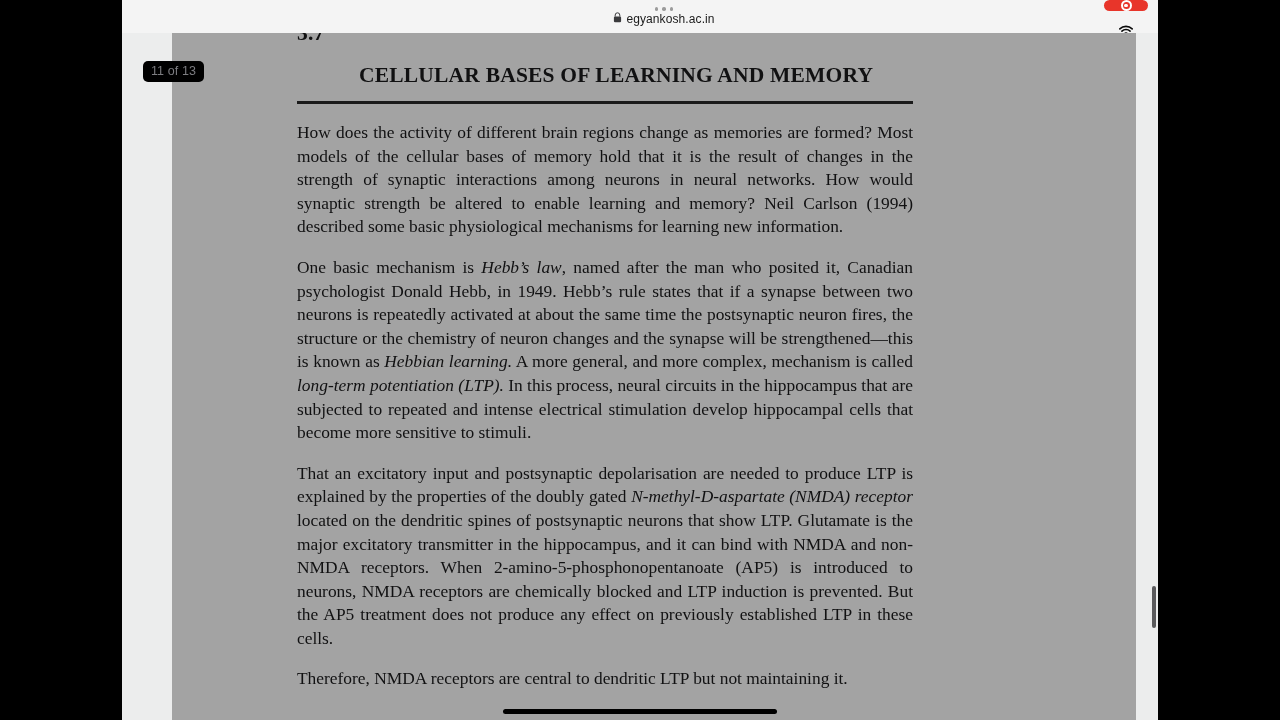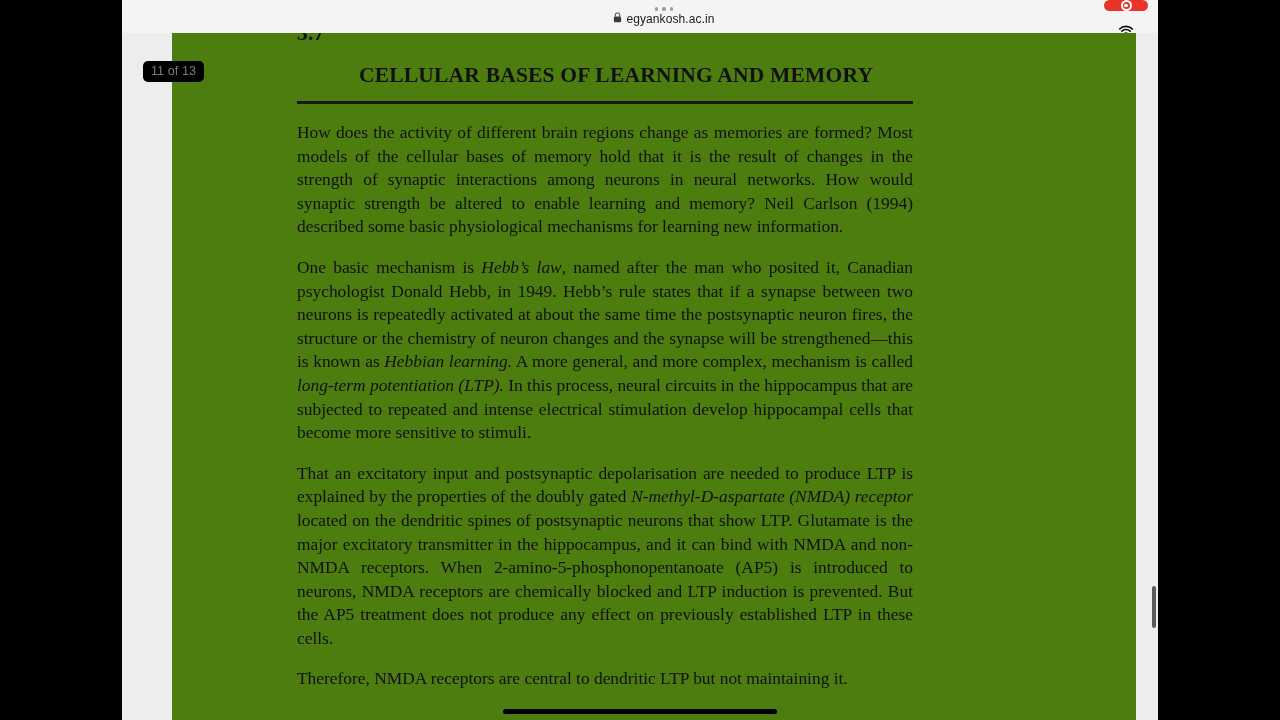--- a/index.html
+++ b/index.html
@@ -77,21 +77,21 @@
   
   #viewer {
     position:absolute; left:0; top:33px;
     width:1036px; height:687px;
     background:#eceded;
     overflow:hidden;
   }
   #page {
     position:absolute; left:50px; top:0;
     width:964px; height:687px;
-    background:#4d7c0f;
+    background:#a3a3a3;
   }
   #page-badge {
     position:absolute; left:21px; top:28px;
     padding:3px 8px 4px 8px;
     background:#000000; border-radius:5px;
     font-size:12.5px; color:#7c7c80;
     font-family:"Liberation Sans", sans-serif;
     letter-spacing:.1px;
     z-index:6;
   }

